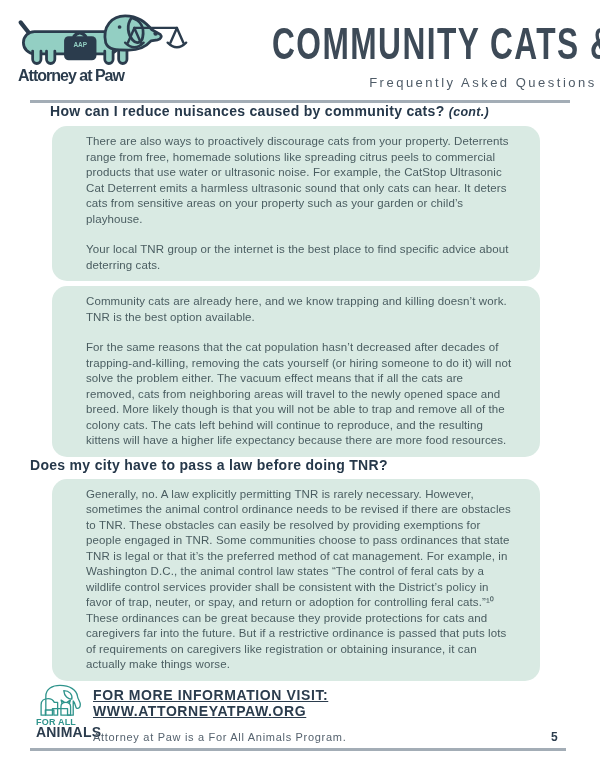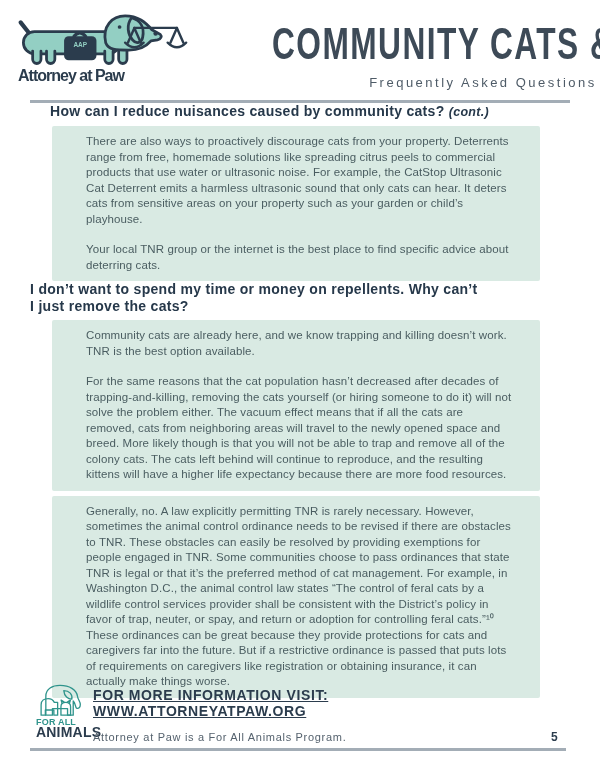--- a/index.html
+++ b/index.html
@@ -34,21 +34,21 @@
     margin:0; font-size:14px; font-weight:bold; color:#26384a;
     letter-spacing:0.3px; line-height:17px;
   }
   .q1 { margin-top:7px;padding-left:20px; }
   .q2 { margin-top:10px; }
   .q3 { margin-top:12px; }
   .question .q-line { display:block; }
   .q-suffix { font-style:italic; font-size:12.5px; }
 
   .answer-box {
-    background:#d9eae3; border-radius:2px;
+    background:#d9eae3; border-radius:15px;
     margin:5px 12px 0 22px; width:488px; box-sizing:border-box;
     padding:8px 26px 8px 34px;
   }
   .answer-box p {
     margin:0; font-size:11.5px; line-height:15.5px; color:#4a5d61; letter-spacing:0.1px;
   }
   .answer-box p + p { margin-top:15px; }
 
   
   .footer { position:absolute; left:36px; top:684px; display:flex; align-items:flex-start; }
@@ -109,29 +109,26 @@
   <div class="divider"></div>
 
   <div class="content">
 
     <h2 class="question q1"><span>How can I reduce nuisances caused by community cats?</span> <span class="q-suffix">(cont.)</span></h2>
     <div class="answer-box">
       <p>There are also ways to proactively discourage cats from your property. Deterrents range from free, homemade solutions like spreading citrus peels to commercial products that use water or ultrasonic noise. For example, the CatStop Ultrasonic Cat Deterrent emits a harmless ultrasonic sound that only cats can hear. It deters cats from sensitive areas on your property such as your garden or child’s playhouse.</p>
       <p>Your local TNR group or the internet is the best place to find specific advice about deterring cats.</p>
     </div>
 
-    <h2 class="question q2">
-      <span class="q-line">I don’t want to spend my time or money on repellents. Why can’t</span>
-      <span class="q-line">I just remove the cats?</span>
-    </h2>
     <div class="answer-box">
       <p>Community cats are already here, and we know trapping and killing doesn’t work. TNR is the best option available.</p>
       <p>For the same reasons that the cat population hasn’t decreased after decades of trapping-and-killing, removing the cats yourself (or hiring someone to do it) will not solve the problem either. The vacuum effect means that if all the cats are removed, cats from neighboring areas will travel to the newly opened space and breed. More likely though is that you will not be able to trap and remove all of the colony cats. The cats left behind will continue to reproduce, and the resulting kittens will have a higher life expectancy because there are more food resources.</p>
     </div>
 
+    <h2 class="question q3">Does my city have to pass a law before doing TNR?</h2>
     <div class="answer-box">
       <p>Generally, no. A law explicitly permitting TNR is rarely necessary. However, sometimes the animal control ordinance needs to be revised if there are obstacles to TNR. These obstacles can easily be resolved by providing exemptions for people engaged in TNR. Some communities choose to pass ordinances that state TNR is legal or that it’s the preferred method of cat management. For example, in Washington D.C., the animal control law states “The control of feral cats by a wildlife control services provider shall be consistent with the District’s policy in favor of trap, neuter, or spay, and return or adoption for controlling feral cats.”¹⁰ These ordinances can be great because they provide protections for cats and caregivers far into the future. But if a restrictive ordinance is passed that puts lots of requirements on caregivers like registration or obtaining insurance, it can actually make things worse.</p>
     </div>
 
   </div>
 
   <div class="footer">
     <div class="fa-logo">
       <svg width="48" height="34" viewBox="0 0 50 36">
         <g fill="none" stroke="#2f948c" stroke-width="1.4" stroke-linejoin="round" stroke-linecap="round">

